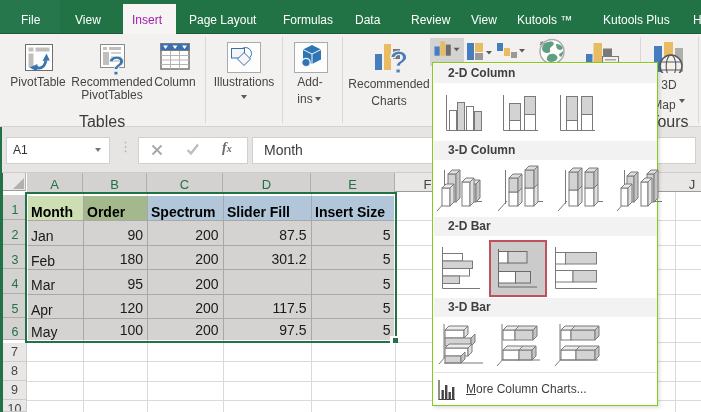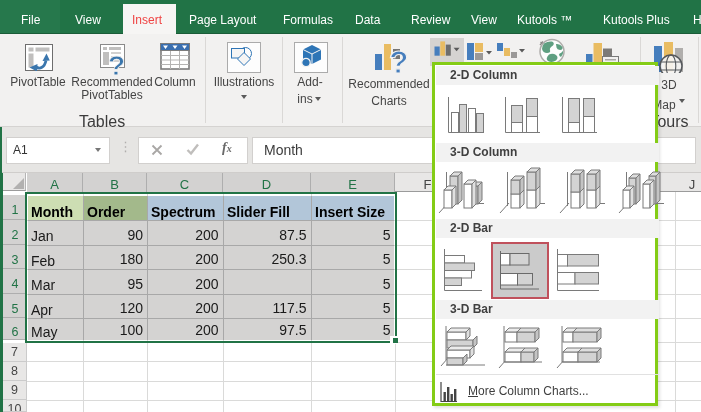--- a/index.html
+++ b/index.html
@@ -3,21 +3,21 @@
 <meta charset="utf-8">
 <style>
 * { margin:0; padding:0; box-sizing:border-box; }
 html,body { width:701px; height:412px; overflow:hidden; }
 #scr { position:relative; width:701px; height:412px; font-family:"Liberation Sans",sans-serif; background:#fff; }
 .abs { position:absolute; }
 
 #tabs { left:0; top:0; width:701px; height:34px; background:#217346; border-bottom:1px solid #1a5c38; }
 .tab { position:absolute; top:0; height:34px; line-height:40px; font-size:12px; color:#fff; white-space:nowrap; }
 #instab { left:123px; top:4px; width:53px; height:30px; background:#f6f5f4; }
-#instxt { position:absolute; top:0; left:132px; height:34px; line-height:40px; font-size:12px; color:#ef4444; }
+#instxt { position:absolute; top:0; left:132px; height:34px; line-height:40px; font-size:12px; color:#a21caf; }
 
 #ribbon { left:0; top:34px; width:701px; height:93px; background:#f2f1f0; border-bottom:1px solid #d5d3d1; }
 .rsep { position:absolute; top:3px; width:1px; height:86px; background:#dad8d6; }
 .rlab { position:absolute; font-size:12px; color:#454545; white-space:nowrap; transform:translateX(-50%); }
 .glab { position:absolute; font-size:16px; color:#3b3b3b; white-space:nowrap; transform:translateX(-50%); }
 .ibox { position:absolute; width:34px; height:34px; background:#fdfdfd; border:1px solid #ababab; }
 .caret { position:absolute; width:0; height:0; border-left:3px solid transparent; border-right:3px solid transparent; border-top:4px solid #5a5a5a; }
 
 #fbar { left:0; top:127px; width:701px; height:46px; background:#e6e5e3; border-bottom:1px solid #cfcdcb; }
 .ffield { position:absolute; background:#fff; border:1px solid #d2d0ce; }
@@ -26,21 +26,21 @@
 .chead { position:absolute; top:0; height:18.5px; background:#e8e7e6; color:#454545; font-size:13px; text-align:center; line-height:23px; border-right:1px solid #cbcbcb; }
 .chsel { background:#d3d2d1; color:#217346; border-right:1px solid #aeaeae; }
 .rhead { position:absolute; left:3px; width:24px; background:#e8e7e6; color:#454545; font-size:12.5px; text-align:center; border-bottom:1px solid #cbcbcb; }
 .rhsel { background:#d3d2d1; color:#217346; border-bottom:1px solid #aeaeae; }
 .gv { position:absolute; width:1px; background:#dadad9; }
 .gh { position:absolute; height:1px; background:#dadad9; }
 .cell { position:absolute; font-size:14px; color:#1a1a1a; white-space:nowrap; }
 .b { font-weight:bold; color:#000; }
 .num { text-align:right; }
 
-#dd { left:432px; top:62px; width:226px; height:344px; background:#fff; border:3px solid #84cc16; box-shadow:2px 2px 3px rgba(0,0,0,0.12); }
+#dd { left:432px; top:62px; width:226px; height:344px; background:#fff; border:1px solid #84cc16; box-shadow:2px 2px 3px rgba(0,0,0,0.12); }
 .band { position:absolute; left:1px; width:223px; height:19px; background:#f2f2f2; font-size:12px; font-weight:bold; color:#3f3f3f; line-height:19px; padding-left:14px; }
 .gi { position:absolute; }
 </style>
 </head>
 <body>
 <div id="scr">
 
   <div id="tabs" class="abs"></div>
   <div class="abs" style="left:0;top:0;width:60px;height:33px;background:#26784c"></div>
   <div id="instab" class="abs"></div>
@@ -272,21 +272,21 @@
     <div class="cell num" style="left:83px;top:76px;width:60px;height:20px;line-height:20px">180</div>
     <div class="cell num" style="left:83px;top:100.5px;width:60px;height:20px;line-height:20px">95</div>
     <div class="cell num" style="left:83px;top:125px;width:60px;height:20px;line-height:20px">120</div>
     <div class="cell num" style="left:83px;top:147px;width:60px;height:20px;line-height:20px">100</div>
     <div class="cell num" style="left:147px;top:51.5px;width:71.5px;height:20px;line-height:20px">200</div>
     <div class="cell num" style="left:147px;top:76px;width:71.5px;height:20px;line-height:20px">200</div>
     <div class="cell num" style="left:147px;top:100.5px;width:71.5px;height:20px;line-height:20px">200</div>
     <div class="cell num" style="left:147px;top:125px;width:71.5px;height:20px;line-height:20px">200</div>
     <div class="cell num" style="left:147px;top:147px;width:71.5px;height:20px;line-height:20px">200</div>
     <div class="cell num" style="left:223px;top:51.5px;width:83.5px;height:20px;line-height:20px">87.5</div>
-    <div class="cell num" style="left:223px;top:76px;width:83.5px;height:20px;line-height:20px">250.3</div>
+    <div class="cell num" style="left:223px;top:76px;width:83.5px;height:20px;line-height:20px">301.2</div>
     <div class="cell num" style="left:223px;top:125px;width:83.5px;height:20px;line-height:20px">117.5</div>
     <div class="cell num" style="left:223px;top:147px;width:83.5px;height:20px;line-height:20px">97.5</div>
     <div class="cell num" style="left:311px;top:51.5px;width:79.5px;height:20px;line-height:20px">5</div>
     <div class="cell num" style="left:311px;top:76px;width:79.5px;height:20px;line-height:20px">5</div>
     <div class="cell num" style="left:311px;top:100.5px;width:79.5px;height:20px;line-height:20px">5</div>
     <div class="cell num" style="left:311px;top:125px;width:79.5px;height:20px;line-height:20px">5</div>
     <div class="cell num" style="left:311px;top:147px;width:79.5px;height:20px;line-height:20px">5</div>
   </div>
 
   <div id="dd" class="abs">

